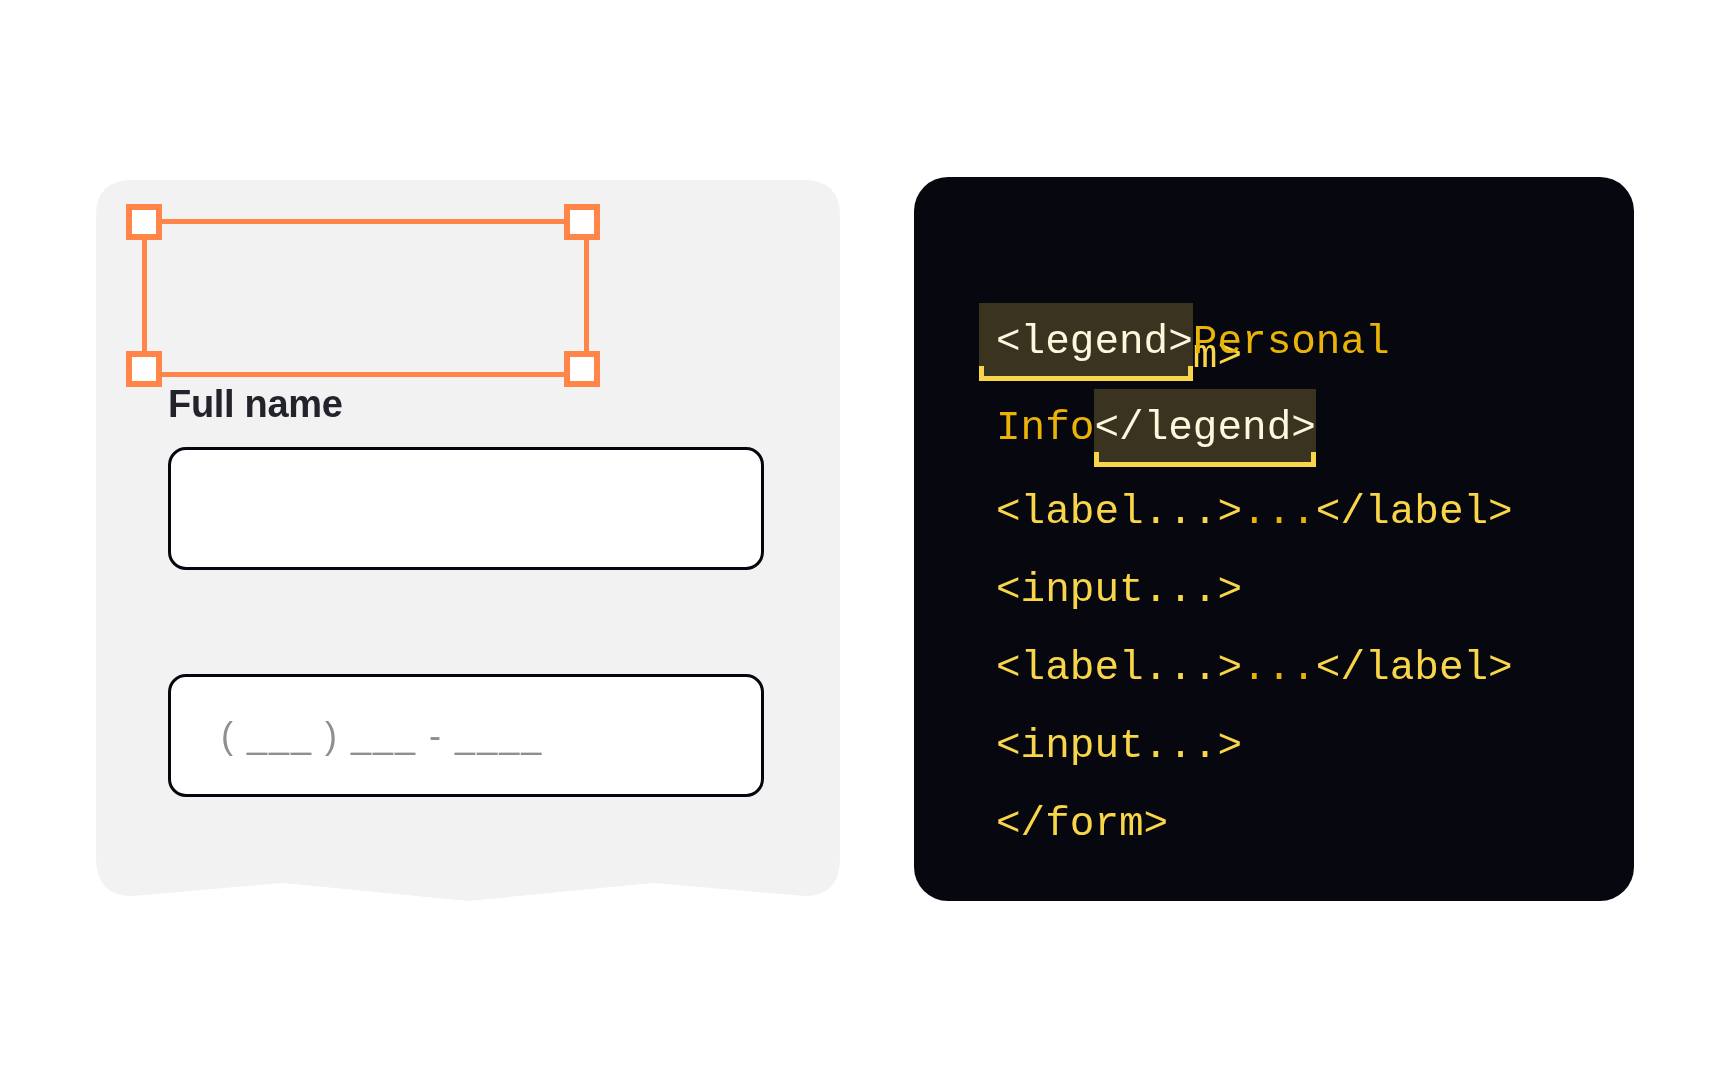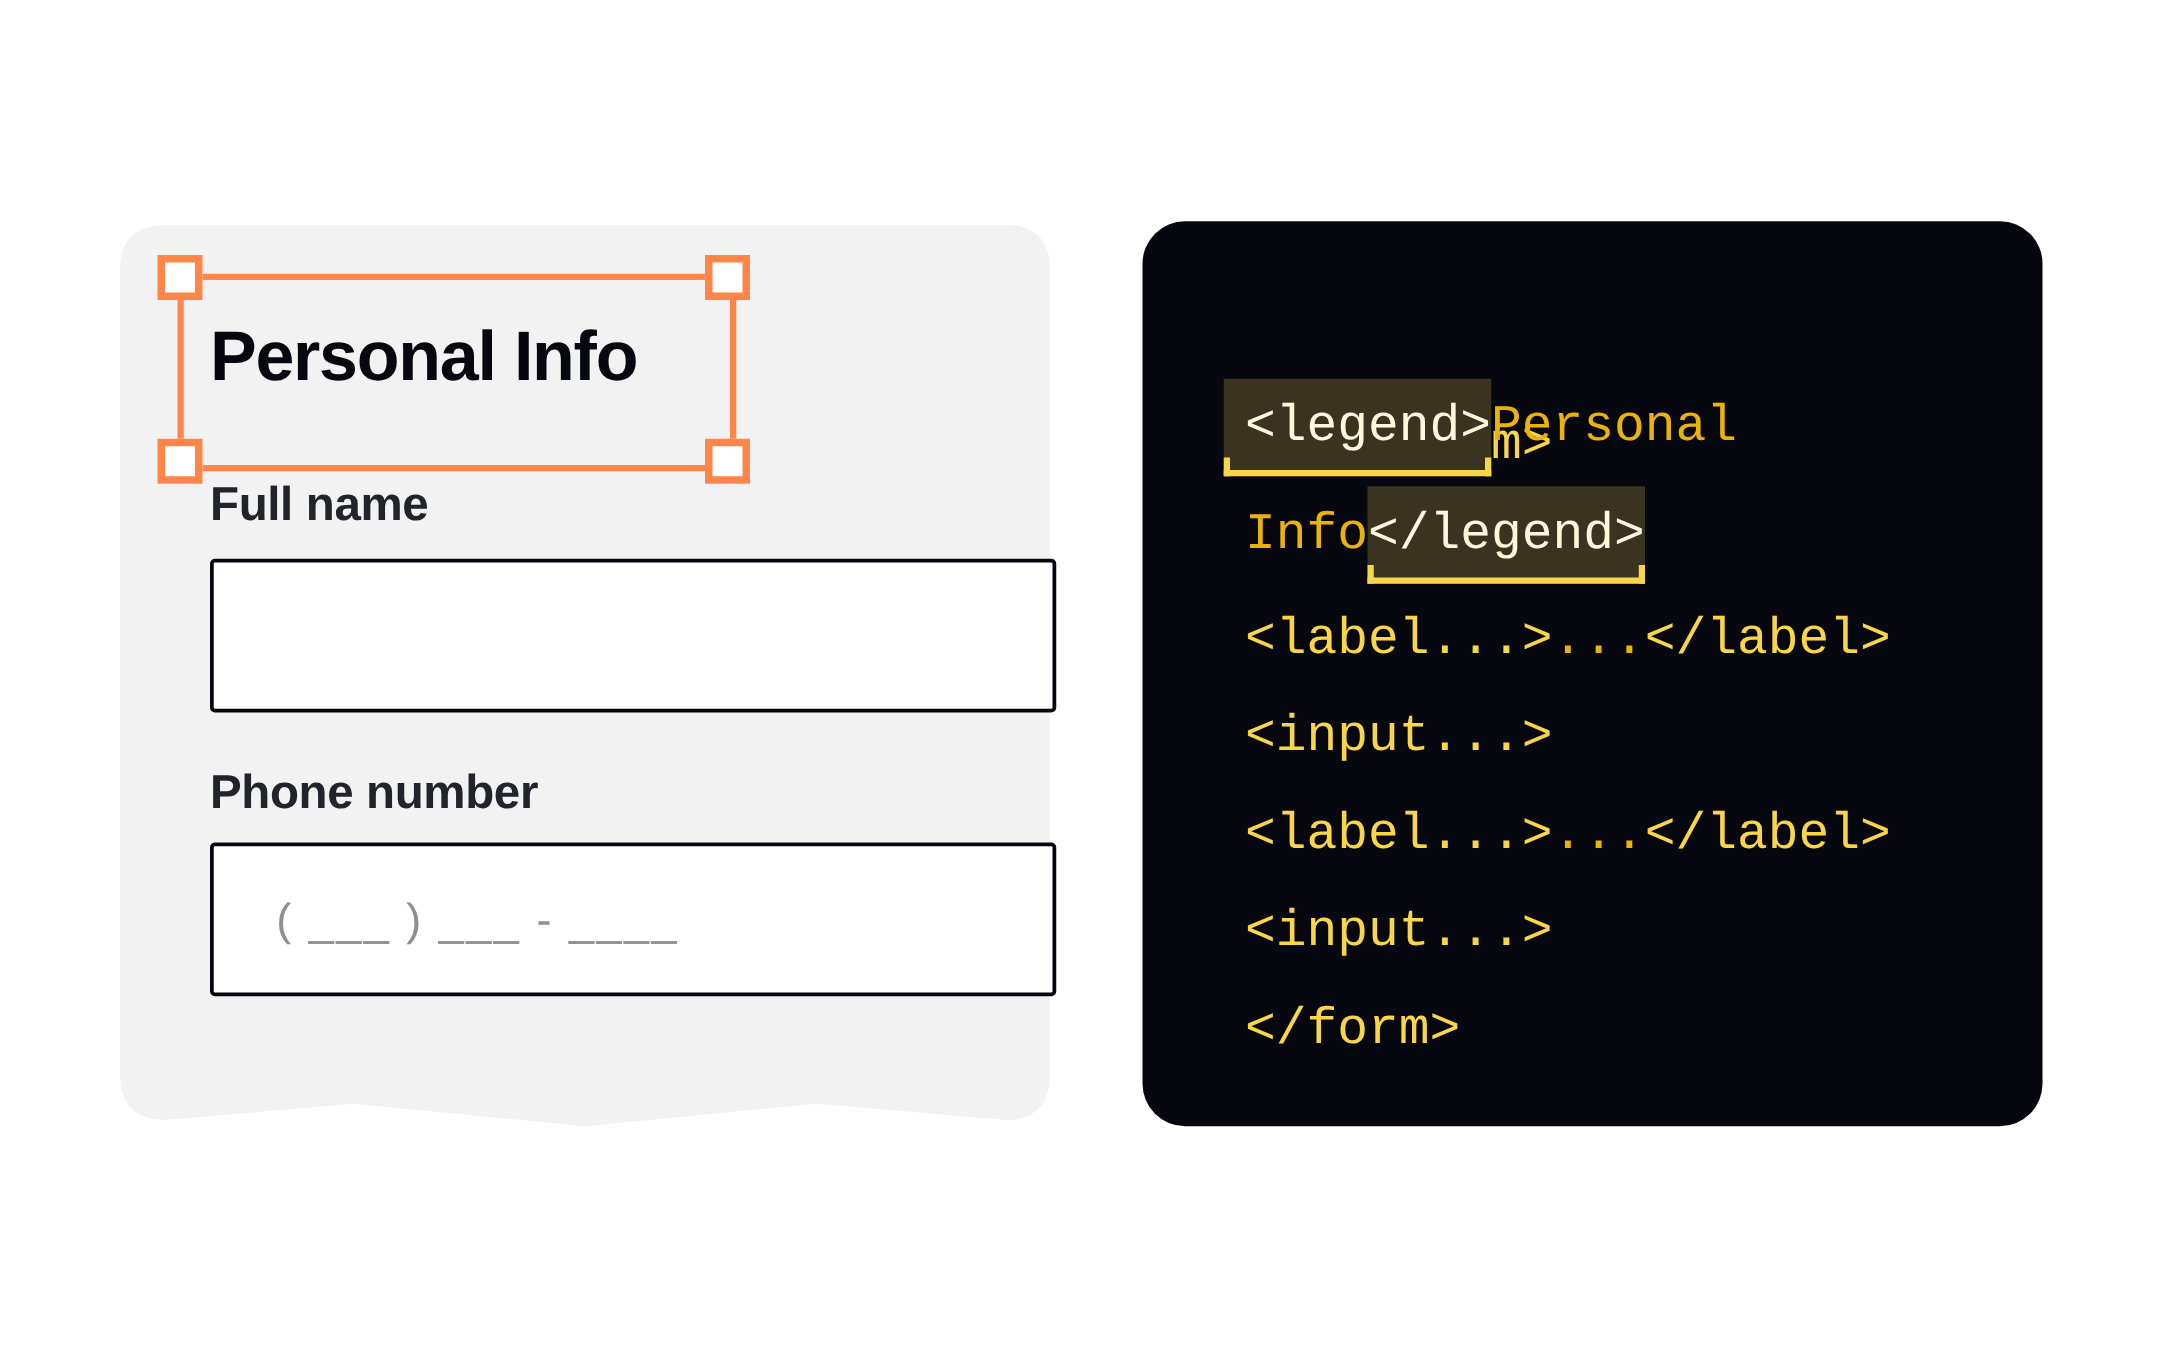--- a/index.html
+++ b/index.html
@@ -69,25 +69,25 @@
     color: #22232b;
     letter-spacing: -0.3px;
     white-space: nowrap;
   }
   .field-label.full { top: 384px; }
   .field-label.phone { top: 614px; }
 
   .field-input {
     position: absolute;
     left: 168px;
-    width: 677px;
+    width: 596px;
     height: 123px;
     box-sizing: border-box;
     border: 3px solid #05060e;
-    border-radius: 4px;
+    border-radius: 18px;
     background: #ffffff;
     padding: 0 0 0 50px;
     font-family: "Liberation Sans", "DejaVu Sans", sans-serif;
     font-size: 36px;
     color: #1d4ed8;
     outline: none;
   }
   .field-input.full { top: 447px; }
   .field-input.phone { top: 674px; }
   .field-input::placeholder {
@@ -138,32 +138,30 @@
   }
 </style>
 </head>
 <body>
 
 <div class="form-panel">
   <svg class="panel-bg" width="1728" height="1080">
     <path d="M132 180 L804 180 Q840 180 840 216 L840 858 Q840 896 805 896 L653 883 L468 901 L283 883 L132 896 Q96 896 96 858 L96 216 Q96 180 132 180 Z" fill="#f2f2f2"></path>
   </svg>
 
-  <h2 class="legend-title">Personal Info</h2>
 
   <div class="sel-box"></div>
   <div class="sel-handle tl"></div>
   <div class="sel-handle tr"></div>
   <div class="sel-handle bl"></div>
   <div class="sel-handle br"></div>
 
   <label class="field-label full">Full name</label>
   <input class="field-input full" type="text" placeholder="" style="">
 
-  <label class="field-label phone">Phone number</label>
   <input class="field-input phone" type="text" placeholder="( ___ ) ___ - ____" style="">
 </div>
 
 <div class="code-panel">
   <div class="code-line" style="top:62px">
     <span class="tok-tag">&lt;form&gt;</span>
   </div>
   <div class="code-line" style="top:126px"><span class="tok-hl first"><span>&lt;legend&gt;</span><span class="bracket"></span></span><span class="tok-text">Personal</span></div>
   <div class="code-line" style="top:212px"><span class="tok-text">Info</span><span class="tok-hl"><span>&lt;/legend&gt;</span><span class="bracket"></span></span></div>
   <div class="code-line" style="top:296px"><span class="tok-tag">&lt;label...&gt;</span><span class="tok-text">...</span><span class="tok-tag">&lt;/label&gt;</span></div>

